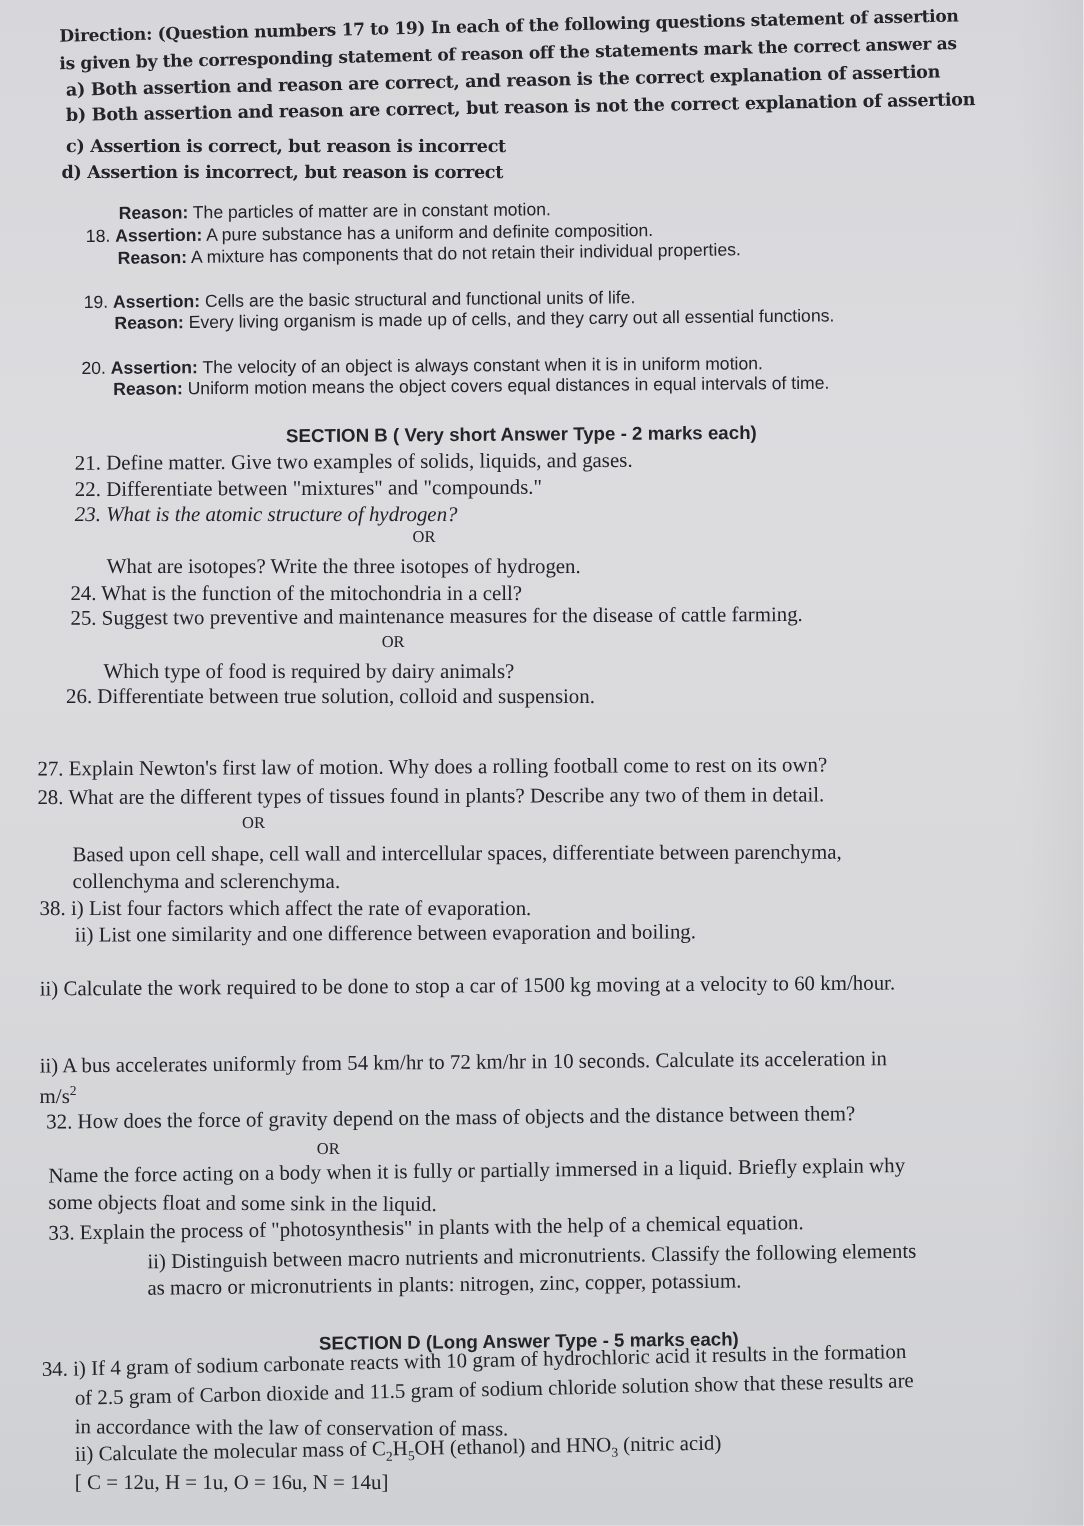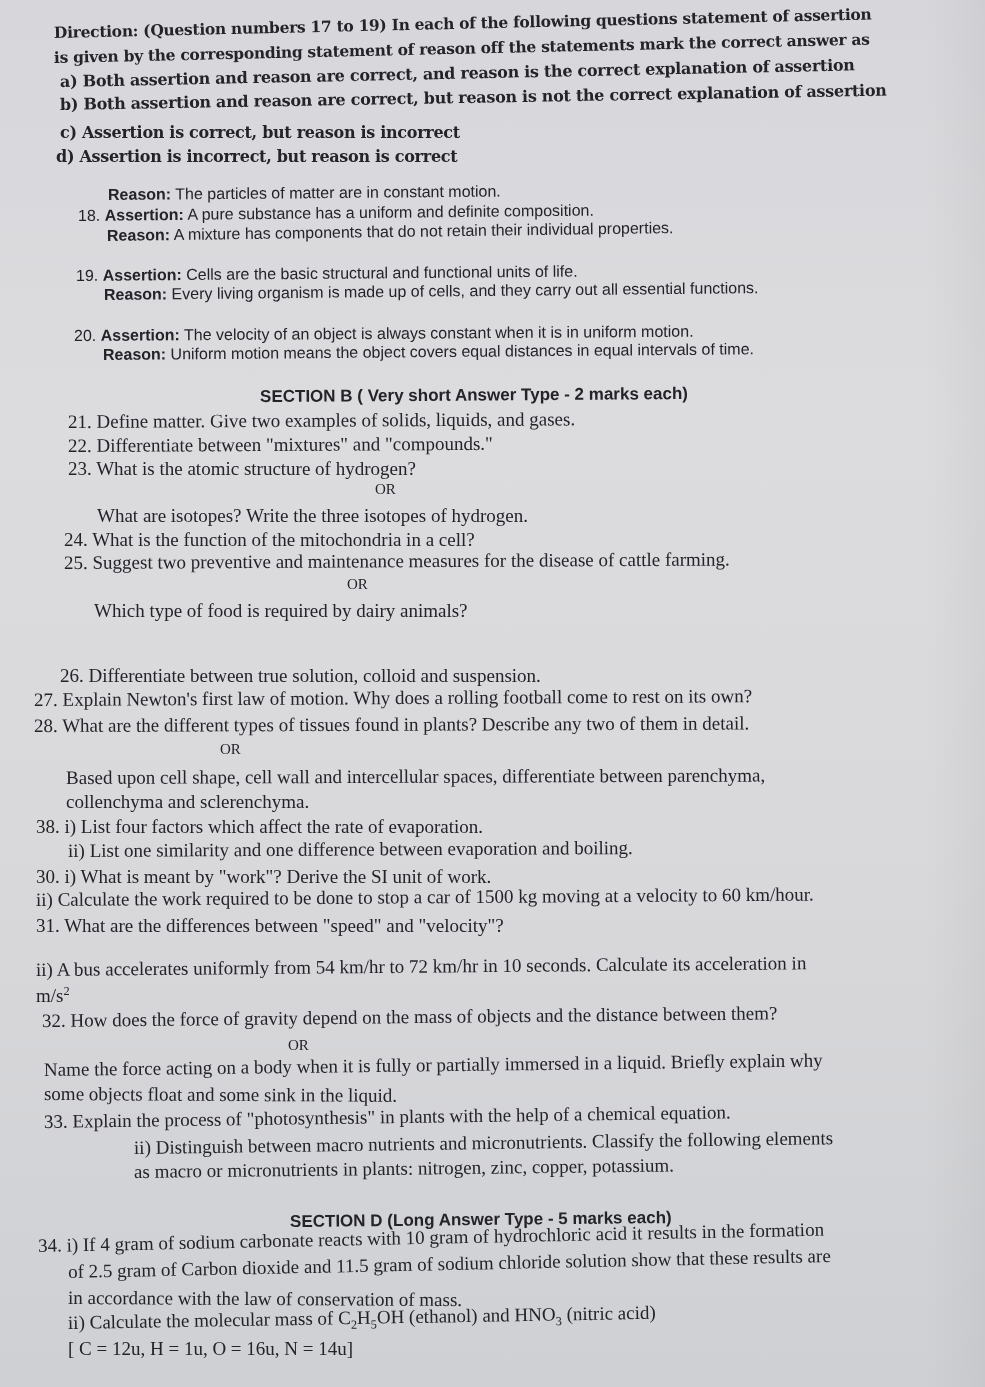--- a/index.html
+++ b/index.html
@@ -58,39 +58,37 @@
     <span>20.</span>
     <span class="b">Assertion:</span><span> The velocity of an object is always constant when it is in uniform motion.</span>
   </div>
   <div class="line ar" style="left:103px; top:347px; transform: rotate(-0.5deg);">
     <span class="b">Reason:</span><span> Uniform motion means the object covers equal distances in equal intervals of time.</span>
   </div>
 
   <div class="line sec" style="left:260px; top:388px; transform: rotate(-0.4deg);">SECTION B ( Very short Answer Type - 2 marks each)</div>
   <div class="line q" style="left:68px; top:412px; transform: rotate(-0.3deg);">21. Define matter. Give two examples of solids, liquids, and gases.</div>
   <div class="line q" style="left:68px; top:436px; transform: rotate(-0.3deg);">22. Differentiate between "mixtures" and "compounds."</div>
-  <div class="line q" style="left:68px; top:459px;">23. What is the atomic structure of hydrogen?</div>
+  <div class="line q" style="left:68px; top:459px;font-style:italic;">23. What is the atomic structure of hydrogen?</div>
   <div class="line or" style="left:375px; top:482px;">OR</div>
   <div class="line q" style="left:97px; top:506px;">What are isotopes? Write the three isotopes of hydrogen.</div>
   <div class="line q" style="left:64px; top:530px;">24. What is the function of the mitochondria in a cell?</div>
   <div class="line q" style="left:64px; top:553px; transform: rotate(-0.3deg);">25. Suggest two preventive and maintenance measures for the disease of cattle farming.</div>
   <div class="line or" style="left:347px; top:577px;">OR</div>
   <div class="line q" style="left:94px; top:601px;">Which type of food is required by dairy animals?</div>
-  <div class="line q" style="left:60px; top:624px;margin-top:42px;">26. Differentiate between true solution, colloid and suspension.</div>
+  <div class="line q" style="left:60px; top:624px;">26. Differentiate between true solution, colloid and suspension.</div>
 
   <div class="line q" style="left:34px; top:690px; transform: rotate(-0.3deg);">27. Explain Newton's first law of motion. Why does a rolling football come to rest on its own?</div>
   <div class="line q" style="left:34px; top:716px; transform: rotate(-0.2deg);">28. What are the different types of tissues found in plants? Describe any two of them in detail.</div>
   <div class="line or" style="left:220px; top:742px;">OR</div>
   <div class="line q" style="left:66px; top:768px; transform: rotate(-0.2deg);">Based upon cell shape, cell wall and intercellular spaces, differentiate between parenchyma,</div>
   <div class="line q" style="left:66px; top:792px;">collenchyma and sclerenchyma.</div>
   <div class="line q" style="left:36px; top:817px;">38. i) List four factors which affect the rate of evaporation.</div>
   <div class="line q" style="left:68px; top:841px; transform: rotate(-0.3deg);">ii) List one similarity and one difference between evaporation and boiling.</div>
-  <div class="line q" style="left:36px; top:867px;">30. i) What is meant by "work"? Derive the SI unit of work.</div>
   <div class="line q" style="left:36px; top:890px; transform: rotate(-0.4deg);">ii) Calculate the work required to be done to stop a car of 1500 kg moving at a velocity to 60 km/hour.</div>
-  <div class="line q" style="left:36px; top:916px;">31. What are the differences between "speed" and "velocity"?</div>
   <div class="line q" style="left:36px; top:960px; transform: rotate(-0.5deg);">ii) A bus accelerates uniformly from 54 km/hr to 72 km/hr in 10 seconds. Calculate its acceleration in</div>
   <div class="line q" style="left:36px; top:985px;">
     <span>m/s</span><sup>2</sup>
   </div>
   <div class="line q" style="left:42px; top:1011px; transform: rotate(-0.6deg);">32. How does the force of gravity depend on the mass of objects and the distance between them?</div>
   <div class="line or" style="left:288px; top:1038px;">OR</div>
   <div class="line q" style="left:44px; top:1060px; transform: rotate(-0.7deg);">Name the force acting on a body when it is fully or partially immersed in a liquid. Briefly explain why</div>
   <div class="line q" style="left:44px; top:1084px; transform: rotate(0.3deg);">some objects float and some sink in the liquid.</div>
   <div class="line q" style="left:44px; top:1112px; transform: rotate(-0.8deg);">33. Explain the process of "photosynthesis" in plants with the help of a chemical equation.</div>
   <div class="line q" style="left:134px; top:1138px; transform: rotate(-0.8deg);">ii) Distinguish between macro nutrients and micronutrients. Classify the following elements</div>

